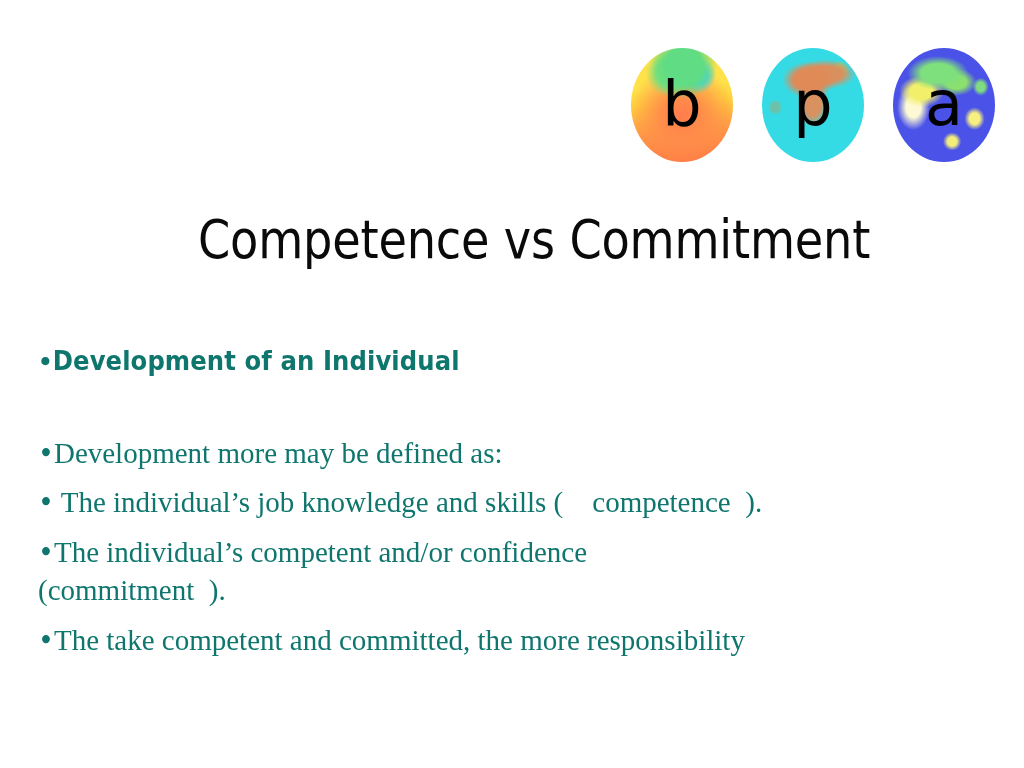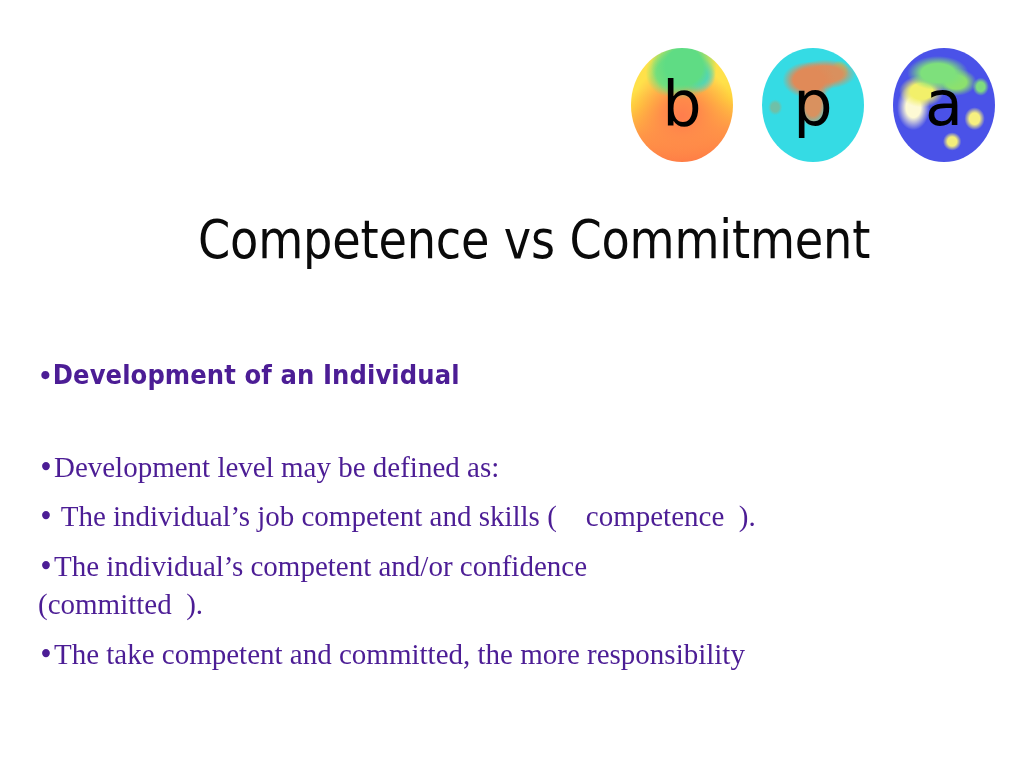--- a/index.html
+++ b/index.html
@@ -113,23 +113,23 @@
     font-weight: 400;
     white-space: nowrap;
     transform: scaleX(0.97);
     transform-origin: left center;
   }
 
   
   #body {
     position: absolute;
     left: 38px;
-    top: 360px;
+    top: 346px;
     width: 950px;
-    color: #4c1d95;
+    color: #0f766e;
   }
 
   .para {
     margin: 0;
     padding: 0;
   }
 
   .bullet {
     display: inline;
     font-family: "DejaVu Serif", "Liberation Serif", serif;
@@ -189,30 +189,30 @@
   </div>
 
   <div id="title">Competence vs Commitment</div>
 
   <div id="body">
 
     <div class="para heading-line"><span class="bullet">•</span><span>Development of an Individual</span></div>
 
     <div class="spacer-lg"></div>
 
-    <div class="para body-line"><span class="bullet">•</span><span>Development level may be defined as:</span></div>
+    <div class="para body-line"><span class="bullet">•</span><span>Development more may be defined as:</span></div>
 
     <div class="spacer-sm"></div>
 
-    <div class="para body-line"><span class="bullet">•</span><span> The individual’s job competent and skills (    competence  ).</span></div>
+    <div class="para body-line"><span class="bullet">•</span><span> The individual’s job knowledge and skills (    competence  ).</span></div>
 
     <div class="spacer-sm"></div>
 
     <div class="para body-line"><span class="bullet">•</span><span>The individual’s competent and/or confidence</span></div>
-    <div class="para body-line"><span>(committed  ).</span></div>
+    <div class="para body-line"><span>(commitment  ).</span></div>
 
     <div class="spacer-sm"></div>
 
     <div class="para body-line"><span class="bullet">•</span><span>The take competent and committed, the more responsibility</span></div>
 
   </div>
 
 </div>
 
 </body></html>

